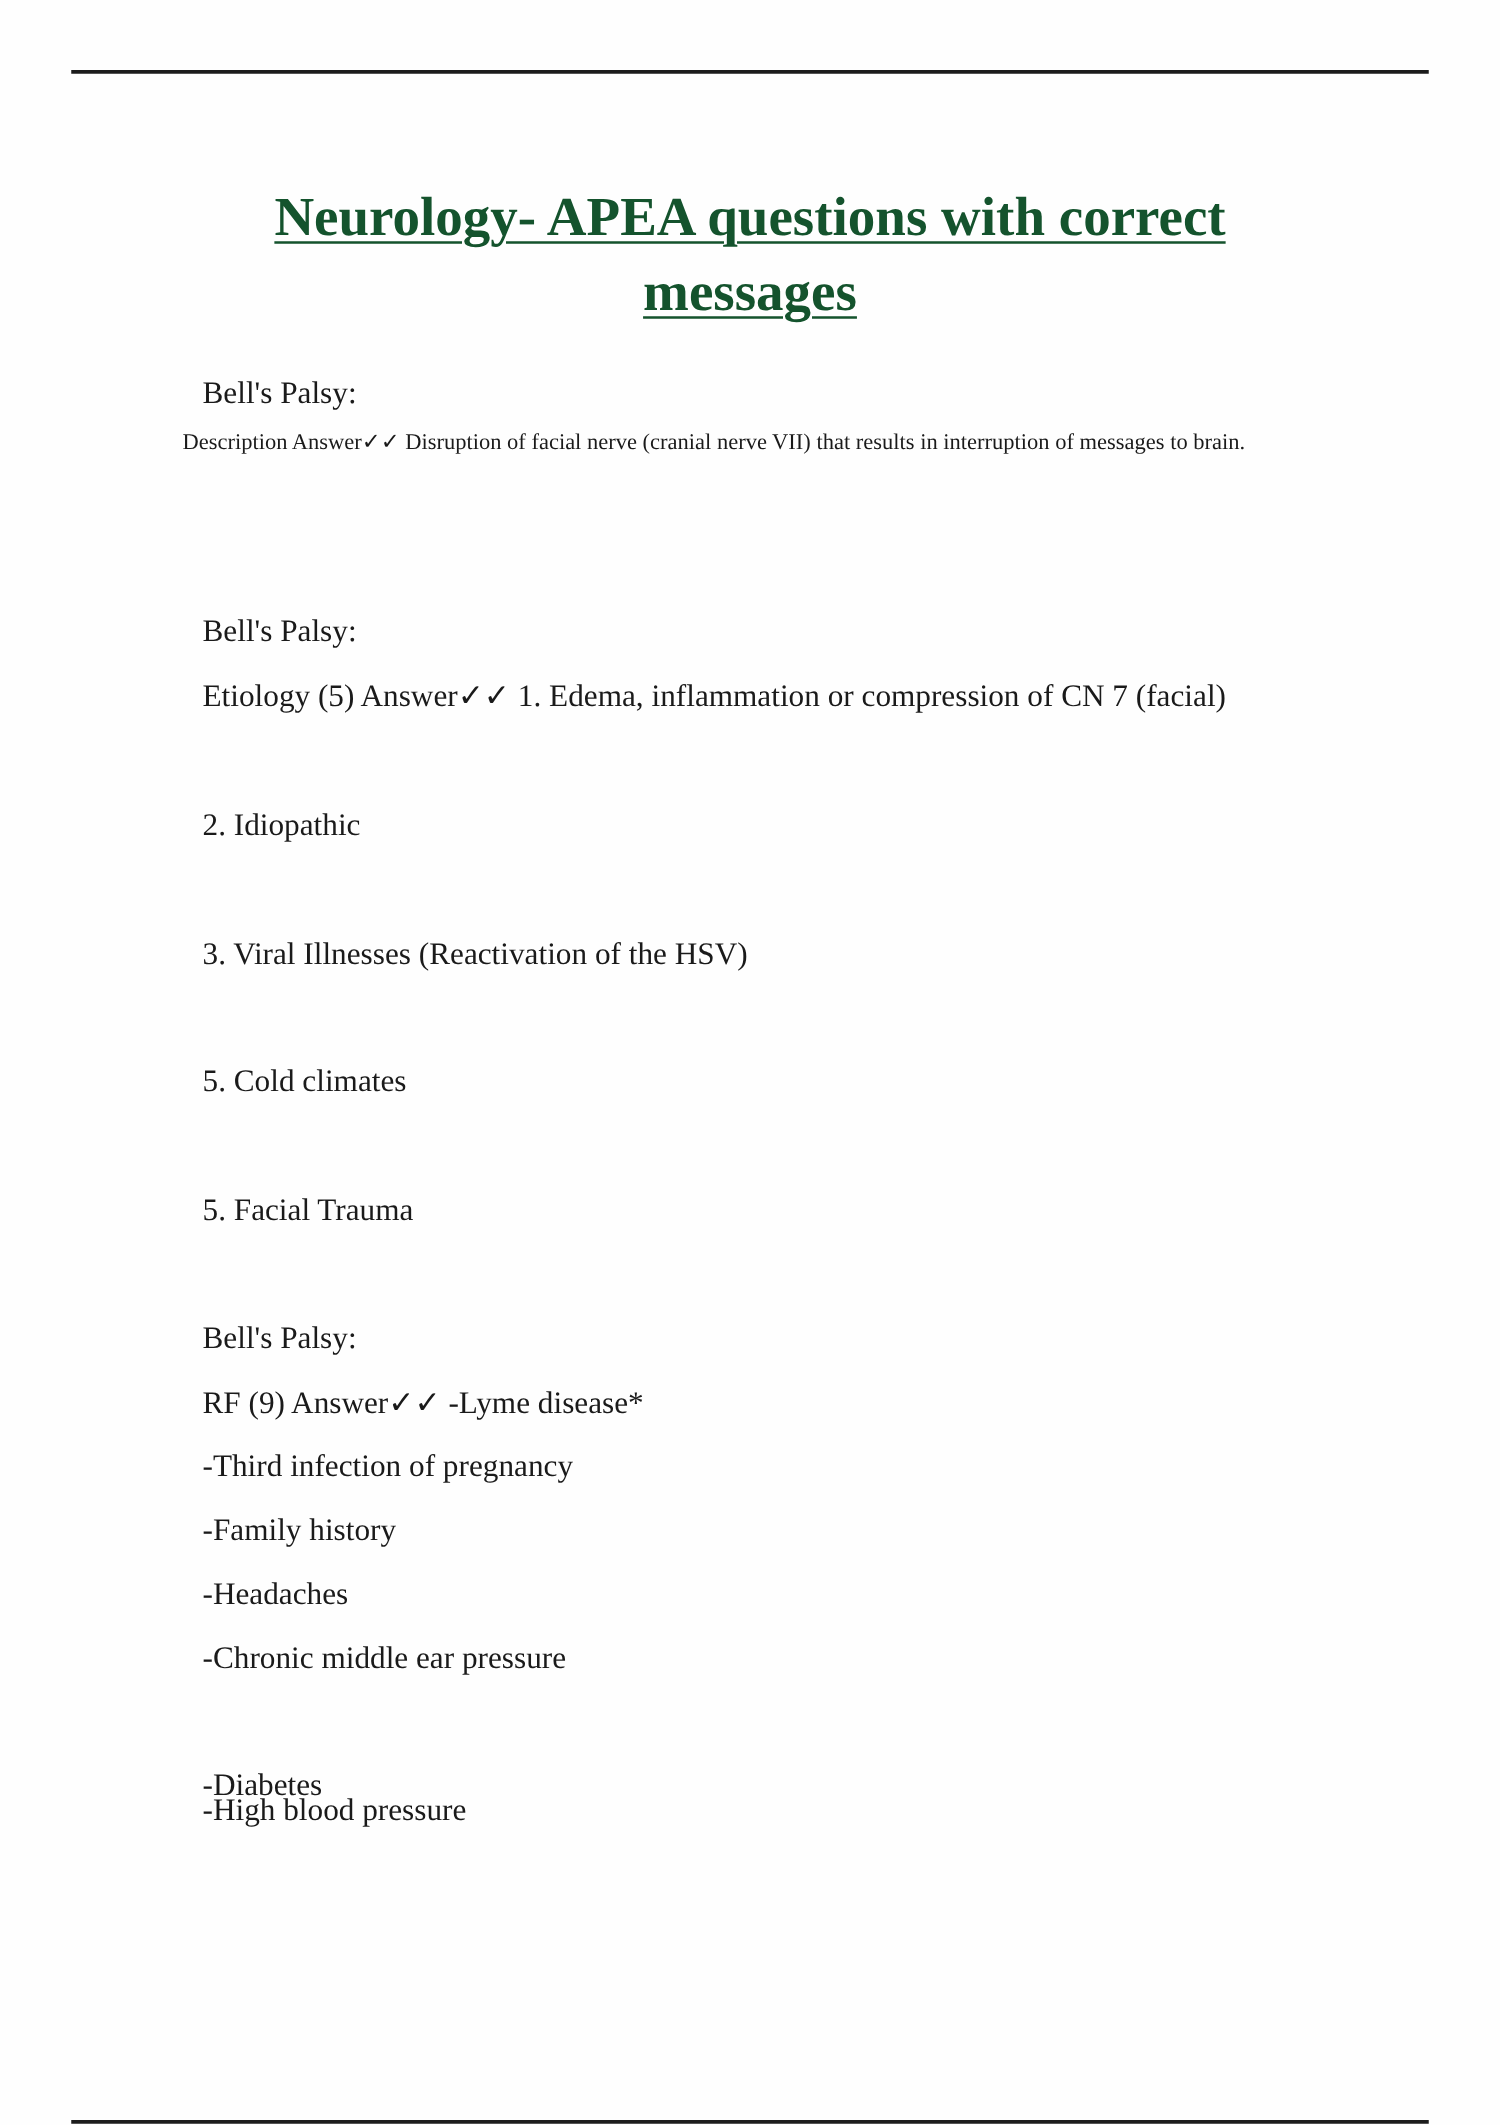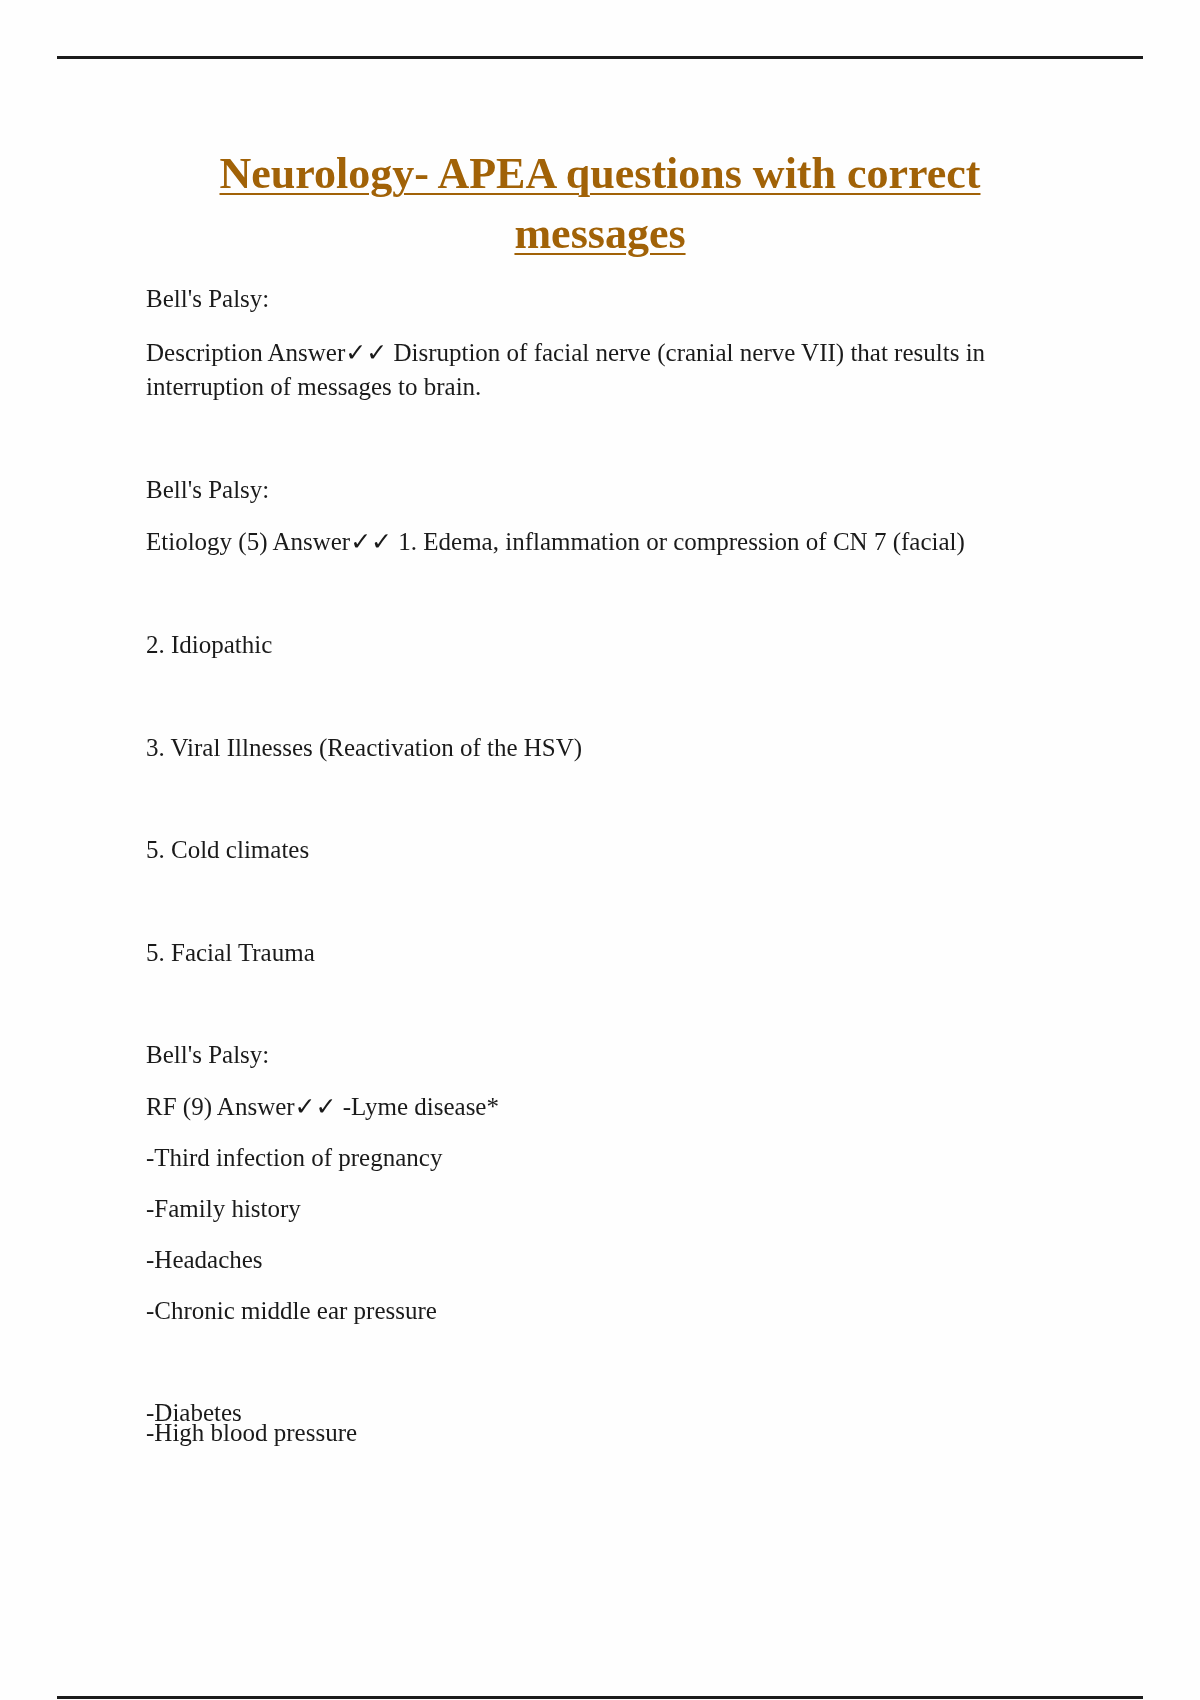--- a/index.html
+++ b/index.html
@@ -11,29 +11,29 @@
   }
   .rule {
     position: absolute; left: 57px; width: 1086px; height: 3px;
     background: #1c1c1c;
   }
   .rule.top { top: 56px; }
   .rule.bottom { top: 1696px; }
   .title {
     position: absolute; left: 0; width: 1200px; top: 144px;
     text-align: center; font-weight: bold; font-size: 44px; line-height: 60px;
-    color: #a16207; margin: 0;
+    color: #14532d; margin: 0;
   }
   .title span { text-decoration: underline; text-decoration-thickness: 2px; text-underline-offset: 5px; }
   .line {
     position: absolute; left: 146px; font-size: 25px; line-height: 34px;
-    white-space: nowrap; margin: 0;
+    white-space: nowrap; margin: 16px;
   }
   .para {
-    position: absolute; left: 146px; width: 930px; font-size: 25px; line-height: 34px; margin: 0;
+    position: absolute; left: 146px; width: 930px; font-size: 18px; line-height: 34px; margin: 0;
   }
 </style>
 </head>
 <body>
 
 <div class="rule top"></div>
 
 <h1 class="title">
   <span>Neurology- APEA questions with correct</span><br>
   <span>messages</span>

